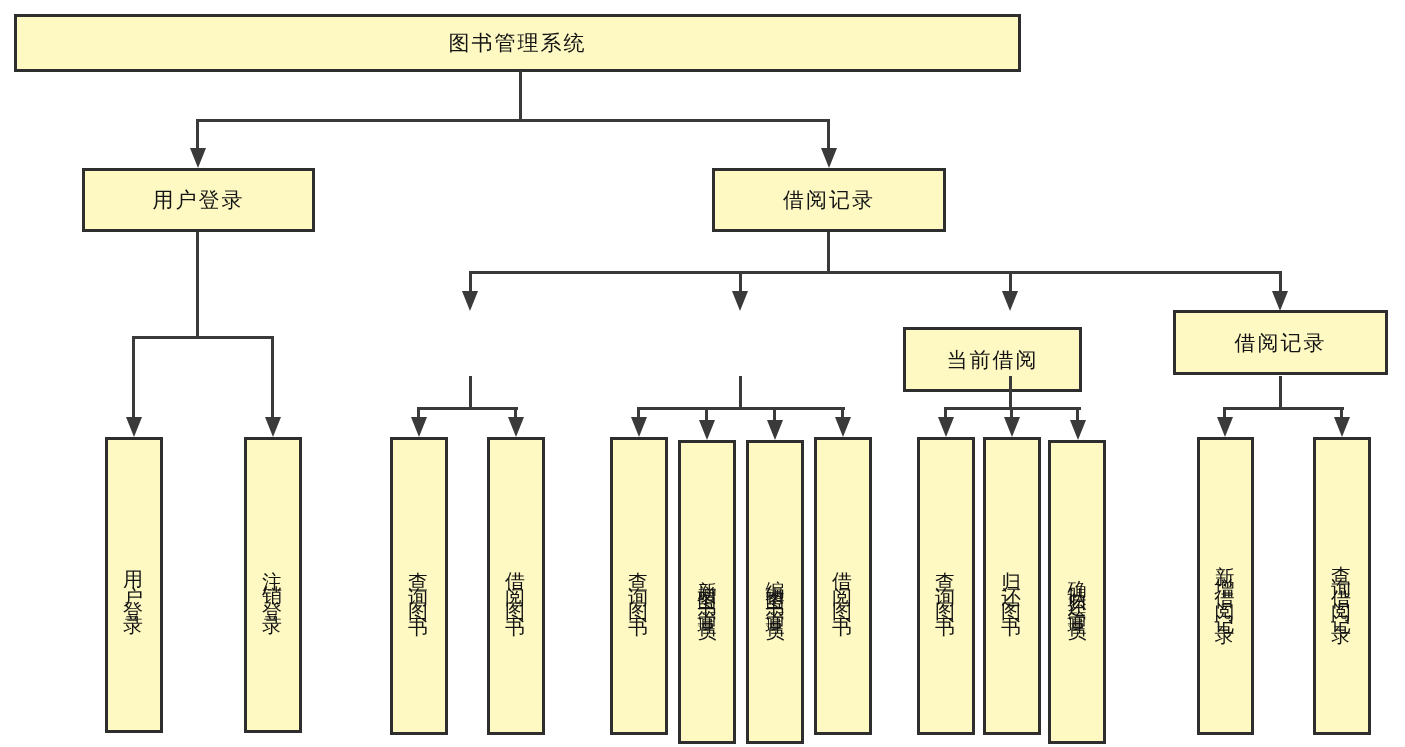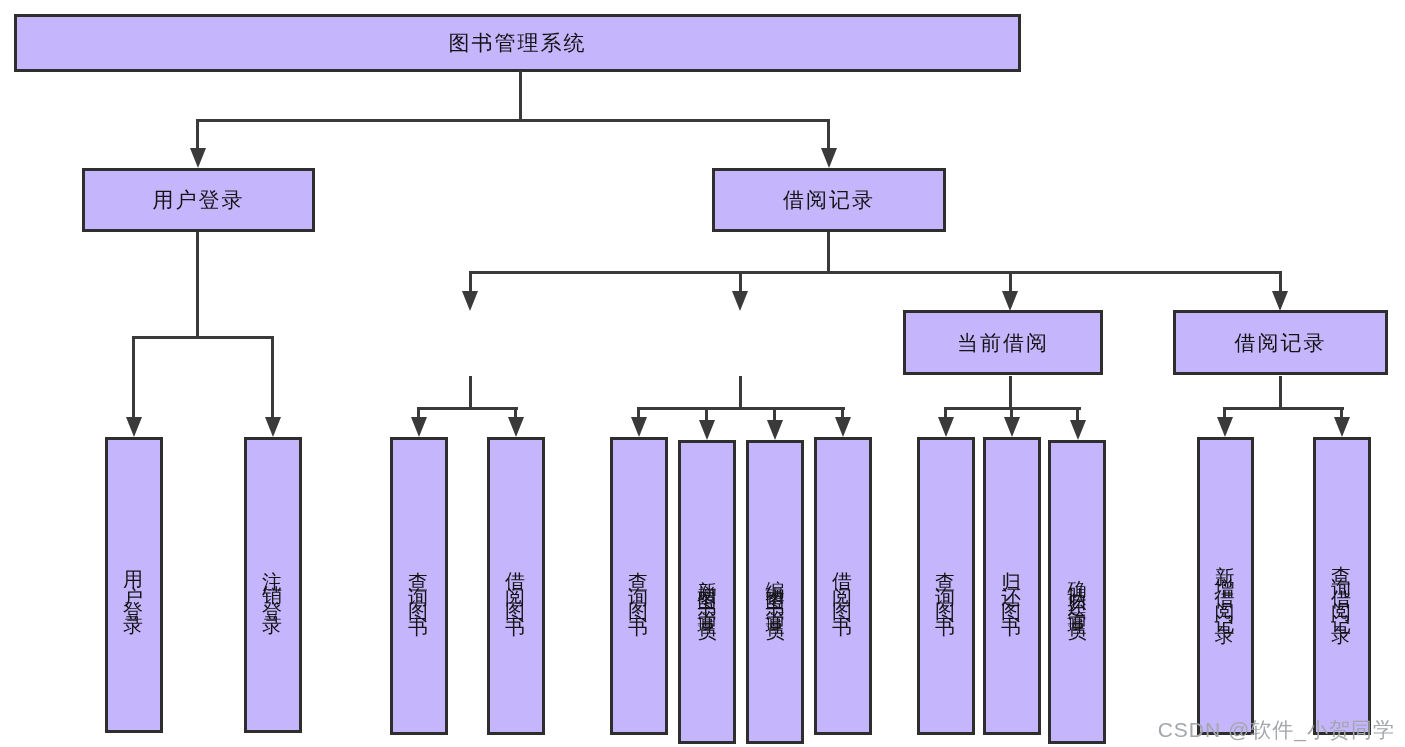--- a/index.html
+++ b/index.html
@@ -6,21 +6,21 @@
   .canvas{
     position:relative;
     width:1405px;height:747px;
     background:#ffffff;
     font-family:"Liberation Sans","DejaVu Sans",sans-serif;
     overflow:hidden;
   }
   .box{
     position:absolute;
     box-sizing:border-box;
-    background:#c4b5fd;
+    background:#fef9c3;
     border:3px solid #2e2e2e;
     display:flex;align-items:center;justify-content:center;
   }
   .h-label{
     font-size:21px;color:#141414;letter-spacing:2px;white-space:nowrap;
   }
   .v-label{
     writing-mode:vertical-rl;
     text-orientation:mixed;
     color:#141414;
@@ -80,21 +80,21 @@
   <div class="hline" style="left:469px;top:271px;width:813px"></div>
   <div class="vline" style="left:469px;top:271px;height:23px"></div>
   <div class="vline" style="left:739px;top:271px;height:23px"></div>
   <div class="vline" style="left:1009px;top:271px;height:23px"></div>
   <div class="vline" style="left:1279px;top:271px;height:23px"></div>
   <div class="arrow" style="left:462px;top:291px"></div>
   <div class="arrow" style="left:732px;top:291px"></div>
   <div class="arrow" style="left:1002px;top:291px"></div>
   <div class="arrow" style="left:1272px;top:291px"></div>
 
-  <div class="box" style="left:903px;top:310px;width:200px;height:65px">
+  <div class="box" style="left:903px;top:327px;width:179px;height:65px">
     <span class="h-label">当前借阅</span>
   </div>
   <div class="box" style="left:1173px;top:310px;width:215px;height:65px">
     <span class="h-label">借阅记录</span>
   </div>
 
   <div class="vline" style="left:469px;top:376px;height:33px"></div>
   <div class="hline" style="left:417px;top:407px;width:101px"></div>
   <div class="vline" style="left:417px;top:407px;height:13px"></div>
   <div class="vline" style="left:514px;top:407px;height:13px"></div>
@@ -165,15 +165,14 @@
     <span class="v-label sp-long">确认归还（管理员）</span>
   </div>
 
   <div class="box" style="left:1197px;top:437px;width:57px;height:298px">
     <span class="v-label sp-med">新增借阅记录</span>
   </div>
   <div class="box" style="left:1313px;top:437px;width:58px;height:298px">
     <span class="v-label sp-med">查询借阅记录</span>
   </div>
 
-  <div class="watermark">CSDN @软件_小贺同学</div>
 
 </div>
 
 </body></html>

